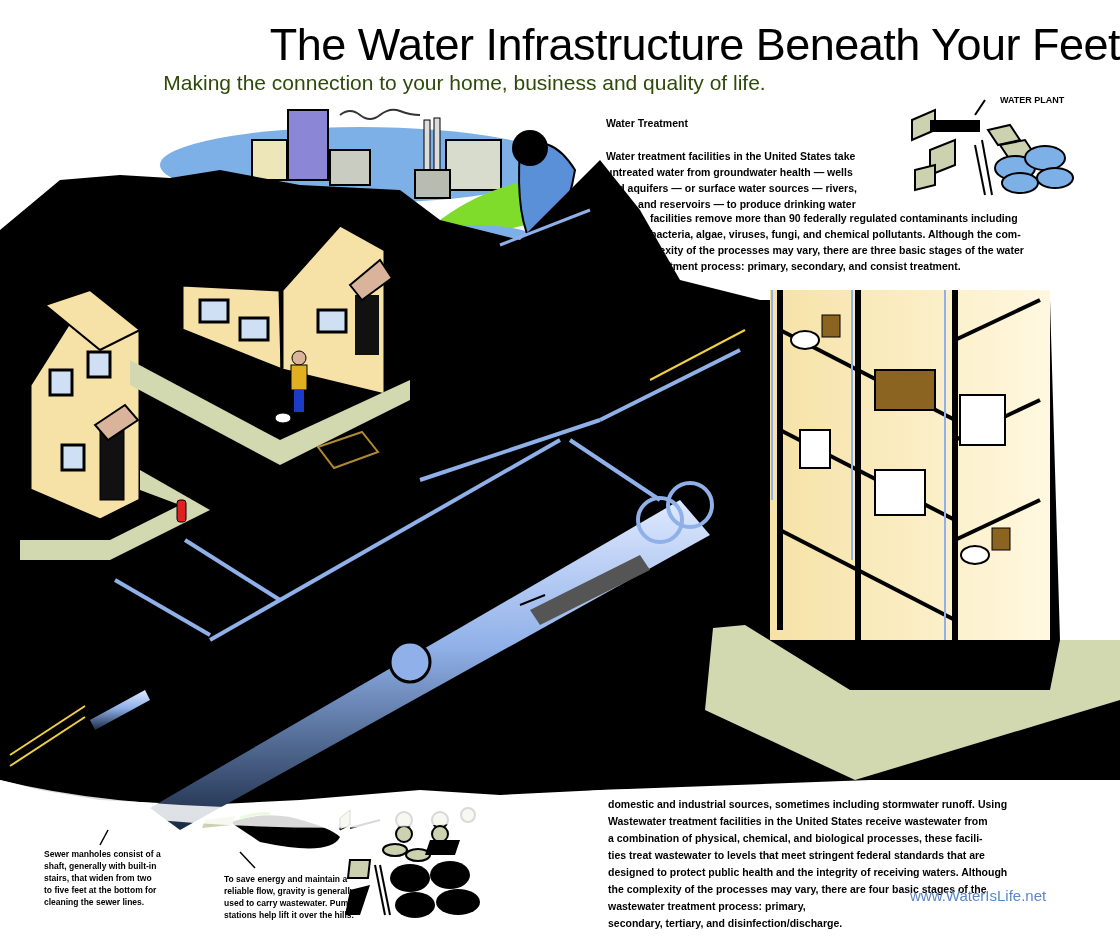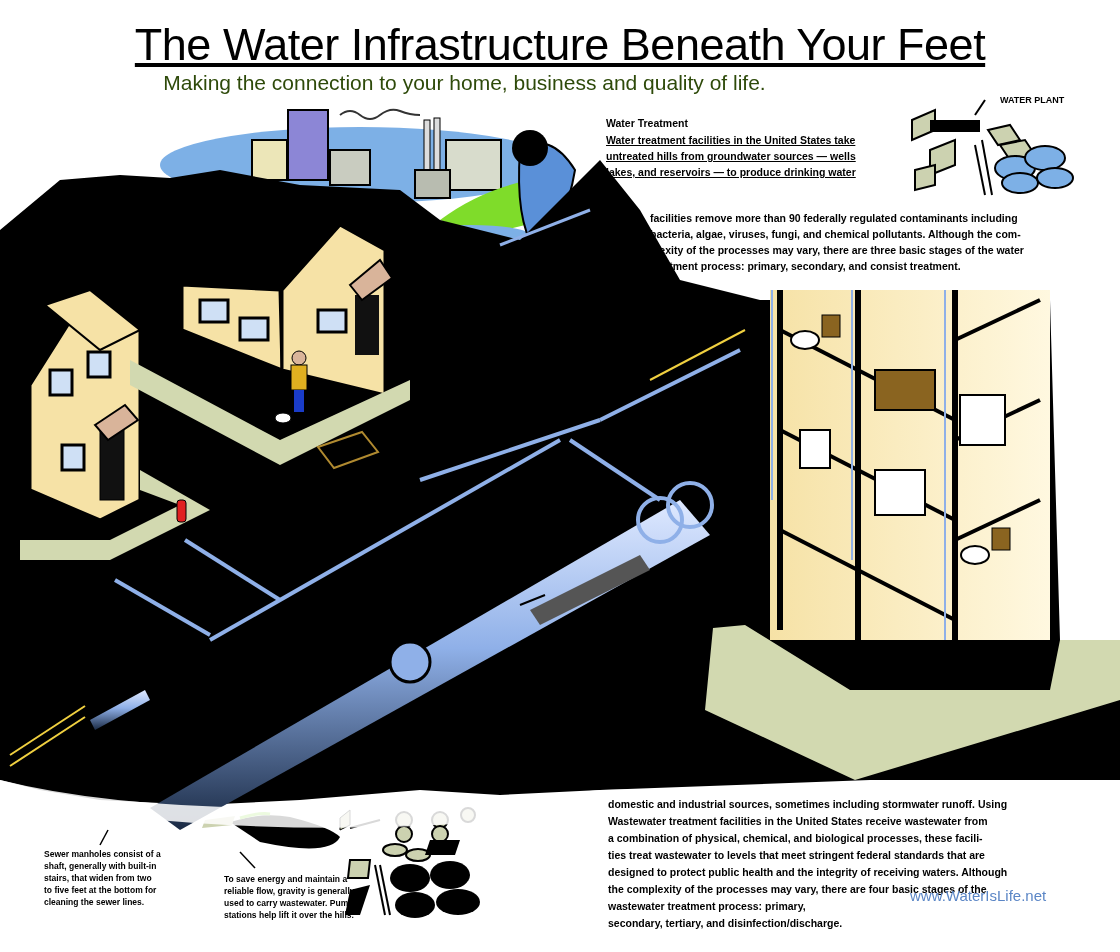--- a/index.html
+++ b/index.html
@@ -1,23 +1,23 @@
 <!DOCTYPE html>
 <html><head>
 <meta charset="utf-8">
 <style>
   html, body { margin: 0; padding: 0; background: #ffffff; }
   body { width: 1120px; height: 952px; position: relative; overflow: hidden; font-family: "Liberation Sans", sans-serif; }
-  .title { position: absolute; left: 0; top: 22px; width: 1120px; text-align: center; font-size: 45px; font-weight: 400; color: #000; letter-spacing: -0.5px; line-height: 1; text-decoration: underline; }
+  .title { position: absolute; left: 0; top: 22px; width: 1120px; text-align: right; font-size: 45px; font-weight: 400; color: #000; letter-spacing: -0.5px; line-height: 1; }
   .subtitle { position: absolute; left: 0; top: 72px; width: 929px; text-align: center; font-size: 21px; color: #2e4a0a; line-height: 1; }
   .plant-label { position: absolute; left: 1000px; top: 95px; font-size: 9px; font-weight: 700; color: #000; }
   .art { position: absolute; left: 0; top: 0; width: 1120px; height: 952px; }
   .txt { position: absolute; font-weight: 700; color: #000; font-size: 10.5px; line-height: 16px; }
   .wt-head { left: 606px; top: 115px; font-size: 10.5px; }
-  .wt-body-a { left: 606px; top: 132px; width: 300px; text-decoration: underline; }
+  .wt-body-a { left: 606px; top: 148px; width: 300px; }
   .wt-body-b { left: 650px; top: 210px; width: 410px; }
   .ww-body { left: 608px; top: 796px; width: 470px; line-height: 17px; }
   .note { position: absolute; font-size: 8.5px; font-weight: 700; line-height: 12px; color: #000; }
   .note1 { left: 44px; top: 848px; width: 110px; }
   .note2 { left: 224px; top: 873px; width: 118px; }
   .url { position: absolute; left: 910px; top: 887px; font-size: 15px; color: #5b86c6; }
   .line { display: block; white-space: nowrap; }
 </style>
 </head>
 <body>
@@ -193,21 +193,22 @@
   <path d="M0 780 Q200 830 600 790 L1120 780 L1120 800 Q700 820 600 810 Q300 850 0 800 Z" fill="#ffffff" opacity="0.85"></path>
 </svg>
 
 <div class="title">The Water Infrastructure Beneath Your Feet</div>
 <div class="subtitle">Making the connection to your home, business and quality of life.</div>
 <div class="plant-label">WATER PLANT</div>
 
 <div class="txt wt-head">Water Treatment</div>
 <div class="txt wt-body-a">
   <span class="line">Water treatment facilities in the United States take</span>
-  <span class="line">untreated hills from groundwater sources — wells</span>
+  <span class="line">untreated water from groundwater health — wells</span>
+  <span class="line">and aquifers — or surface water sources — rivers,</span>
   <span class="line">lakes, and reservoirs — to produce drinking water</span>
 </div>
 <div class="txt wt-body-b">
   <span class="line">facilities remove more than 90 federally regulated contaminants including</span>
   <span class="line">bacteria, algae, viruses, fungi, and chemical pollutants. Although the com-</span>
   <span class="line">plexity of the processes may vary, there are three basic stages of the water</span>
   <span class="line">treatment process: primary, secondary, and consist treatment.</span>
 </div>
 
 <div class="txt ww-body">

